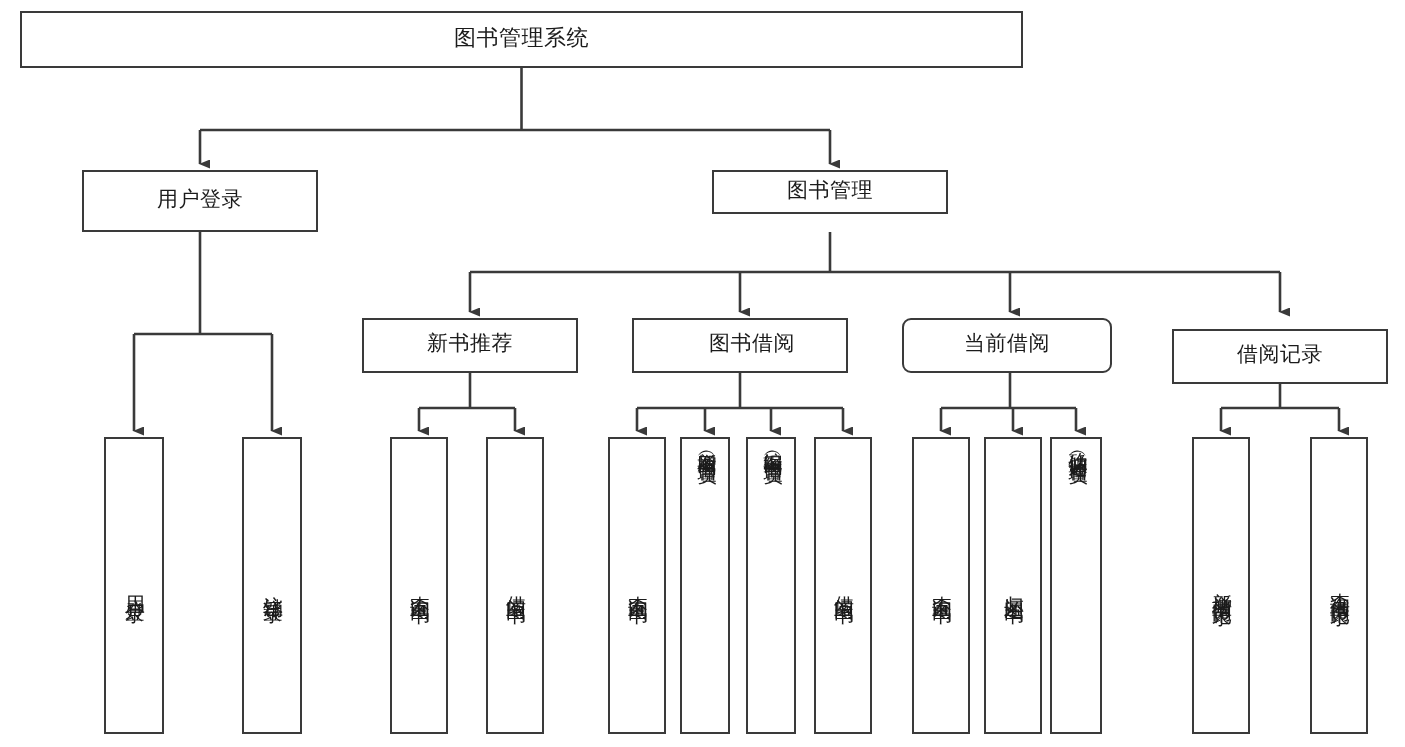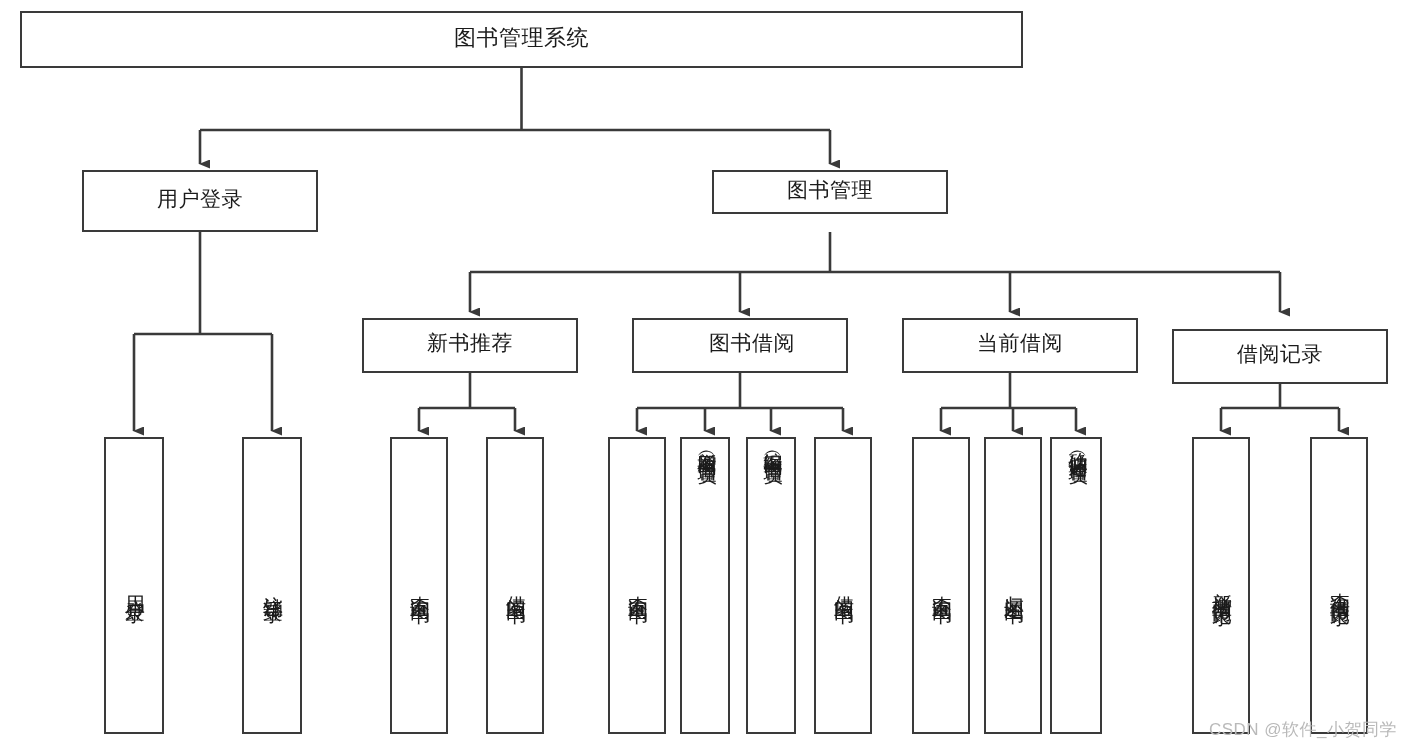--- a/index.html
+++ b/index.html
@@ -154,21 +154,21 @@
   <div class="node horiz" style="left:712px; top:170px; width:236px; height:44px;">
     <span class="label">图书管理</span>
   </div>
 
   <div class="node horiz" style="left:362px; top:318px; width:216px; height:55px;">
     <span class="label">新书推荐</span>
   </div>
   <div class="node horiz" style="left:632px; top:318px; width:216px; height:55px;padding-left:24px;">
     <span class="label">图书借阅</span>
   </div>
-  <div class="node horiz" style="left:902px; top:318px; width:236px; height:55px;">
+  <div class="node horiz" style="left:902px; top:318px; width:210px; height:55px;border-radius:9px;">
     <span class="label">当前借阅</span>
   </div>
   <div class="node horiz" style="left:1172px; top:318px; width:216px; height:55px;margin-top:11px;">
     <span class="label">借阅记录</span>
   </div>
 
   <div class="node vert" style="left:104px; top:437px; width:60px; height:297px;">
     <span class="label">用户登录</span>
   </div>
   <div class="node vert" style="left:242px; top:437px; width:60px; height:297px;">
@@ -205,15 +205,14 @@
     <span class="label">确认归还（管理员）</span>
   </div>
 
   <div class="node vert" style="left:1192px; top:437px; width:58px; height:297px;">
     <span class="label">新增借阅记录</span>
   </div>
   <div class="node vert" style="left:1310px; top:437px; width:58px; height:297px;">
     <span class="label">查询借阅记录</span>
   </div>
 
-  <div id="watermark">CSDN @软件_小贺同学</div>
 
 </div>
 
 </body></html>

